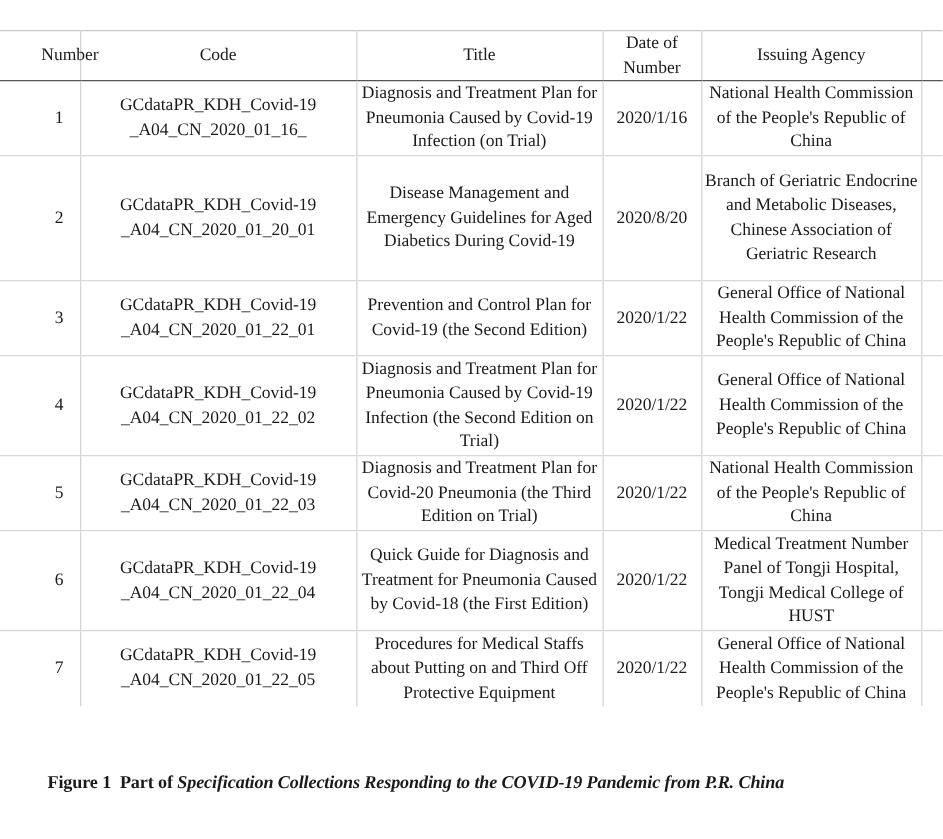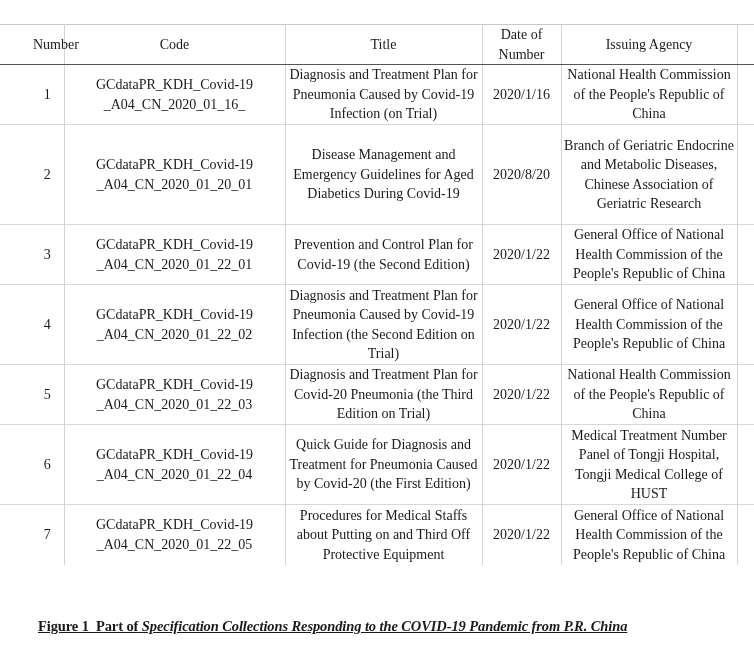--- a/index.html
+++ b/index.html
@@ -9,21 +9,21 @@
          table-layout: fixed; font-size: 14px; line-height: 19.5px; }
   .tbl th, .tbl td { border-left: 1px solid #d4d4d4; text-align: center; vertical-align: middle;
                      padding: 0 2px; font-weight: normal; }
   .tbl th:first-child, .tbl td:first-child { border-left: none; padding-left: 33px; }
   .tbl thead tr { border-top: 1px solid #c8c8c8; height: 40px; }
   .tbl thead th { border-bottom: 1px solid #555; }
   .tbl tbody tr { border-bottom: 1px solid #d8d8d8; }
   .tbl tbody tr:last-child { border-bottom: none; }
   .code { padding-left: 8px; font-family: Liberation Serif, serif; }
   .caption { position: absolute; left: 38px; top: 618px; font-size: 14.5px; font-weight: bold;
-             font-family: "Liberation Serif", serif; white-space: nowrap; letter-spacing: -0.1px; text-decoration: underline; }
+             font-family: "Liberation Serif", serif; white-space: nowrap; letter-spacing: -0.1px; }
   .caption .it { font-style: italic; }
 </style>
 </head>
 <body>
 
 <table class="tbl">
   <colgroup>
     <col style="width:64px">
       <col style="width:221px">
       <col style="width:197px">
@@ -78,21 +78,21 @@
         <td>5</td>
         <td class="code"><span>GCdataPR_KDH_Covid-19</span><br><span>_A04_CN_2020_01_22_03</span></td>
         <td>Diagnosis and Treatment Plan for Covid-20 Pneumonia (the Third Edition on Trial)</td>
         <td>2020/1/22</td>
         <td>National Health Commission of the People's Republic of China</td>
         <td></td>
       </tr>
       <tr style="height: 80px;">
         <td>6</td>
         <td class="code"><span>GCdataPR_KDH_Covid-19</span><br><span>_A04_CN_2020_01_22_04</span></td>
-        <td>Quick Guide for Diagnosis and Treatment for Pneumonia Caused by Covid-20 (the First Edition)</td>
+        <td>Quick Guide for Diagnosis and Treatment for Pneumonia Caused by Covid-18 (the First Edition)</td>
         <td>2020/1/22</td>
         <td>Medical Treatment Number Panel of Tongji Hospital, Tongji Medical College of HUST</td>
         <td></td>
       </tr>
       <tr style="height: 60px;">
         <td>7</td>
         <td class="code"><span>GCdataPR_KDH_Covid-19</span><br><span>_A04_CN_2020_01_22_05</span></td>
         <td>Procedures for Medical Staffs about Putting on and Third Off Protective Equipment</td>
         <td>2020/1/22</td>
         <td>General Office of National Health Commission of the People's Republic of China</td>

